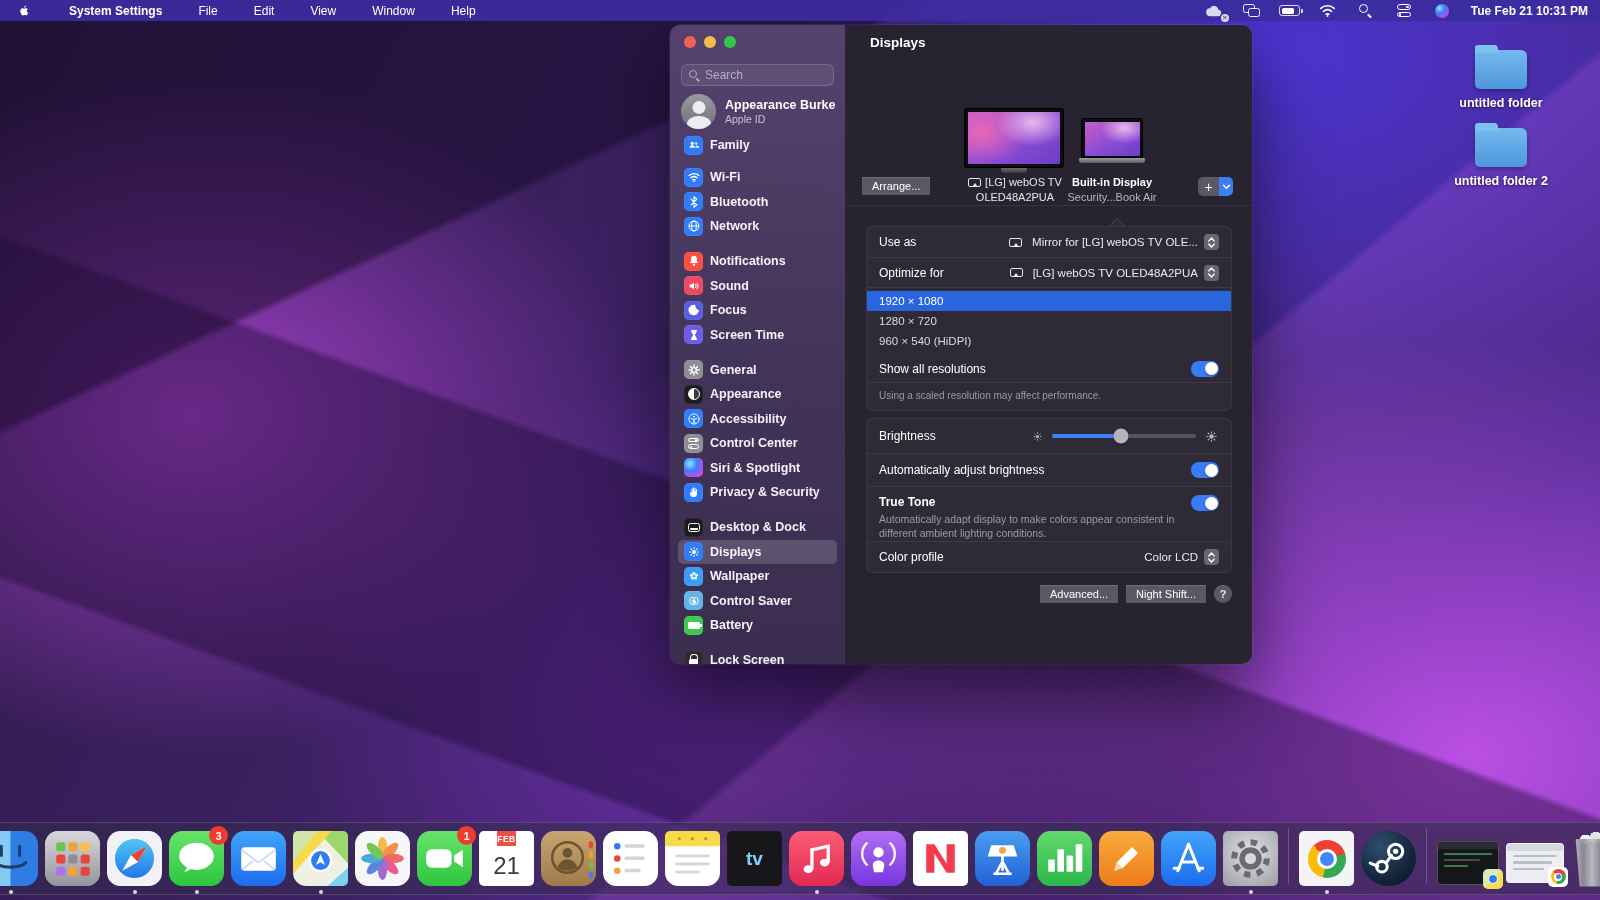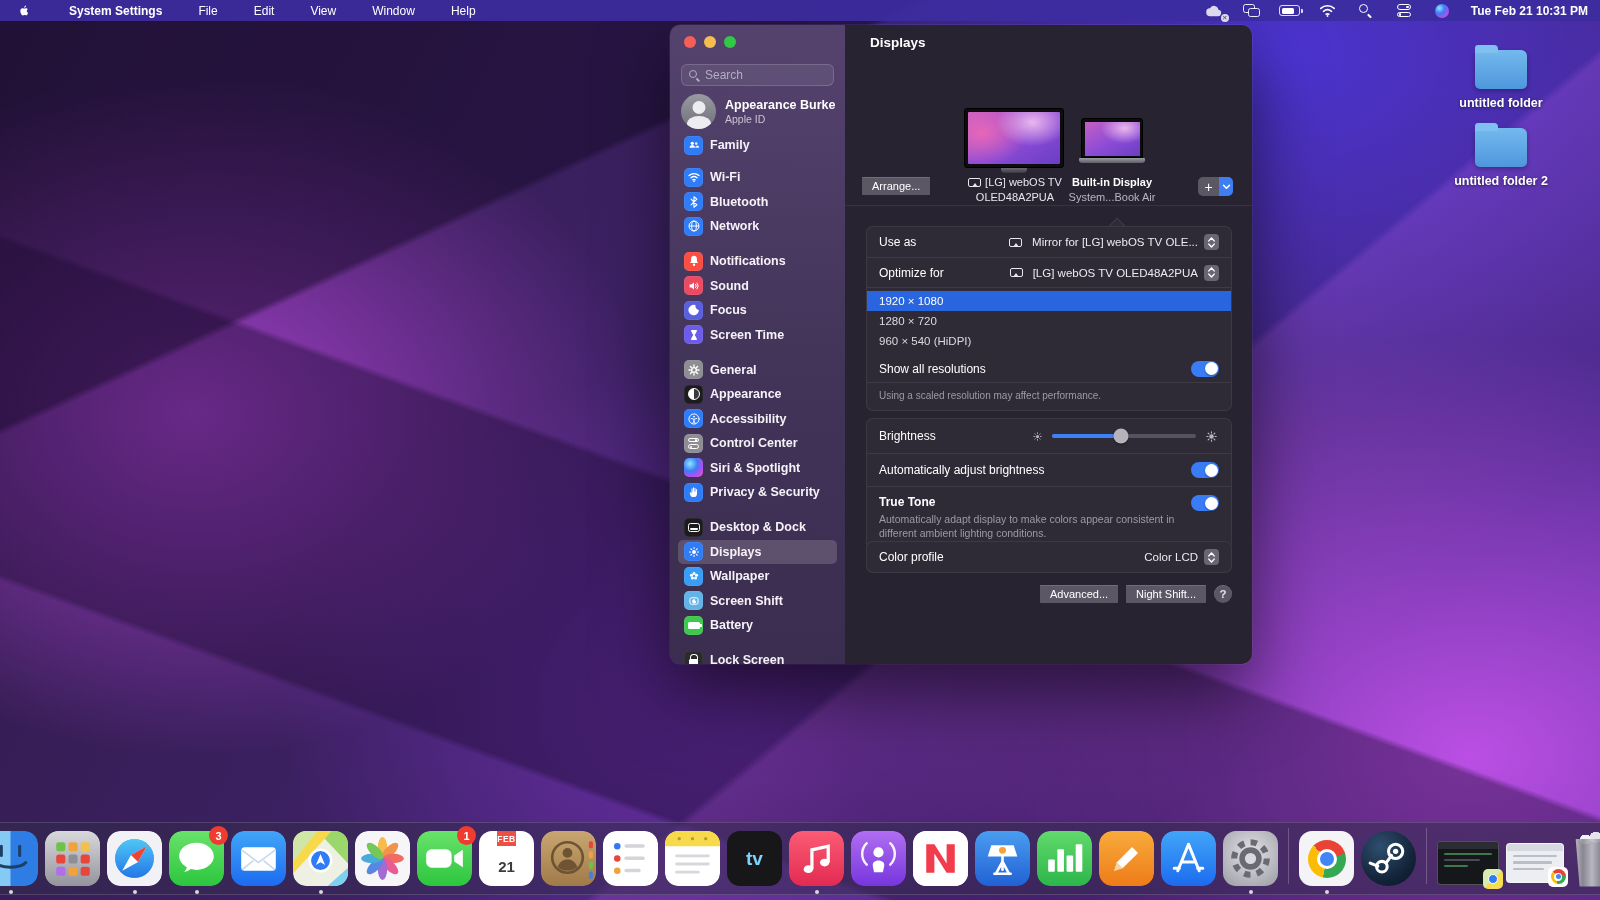--- a/index.html
+++ b/index.html
@@ -181,31 +181,31 @@
 
   .bottom-btns { position:absolute; top:560px; left:21px; width:366px; display:flex; justify-content:flex-end; align-items:center; gap:8px; }
   .help-btn { width:18px; height:18px; border-radius:50%; background:#5c5765; color:#e4e2ea; font-size:11.5px; font-weight:700;
     display:flex; align-items:center; justify-content:center; box-shadow:inset 0 .5px 0 rgba(255,255,255,.25); }
 
   
   .dock { position:absolute; left:50%; transform:translateX(-50%); bottom:5px; height:73px;
     background:rgba(52,44,76,.52); border:1px solid rgba(255,255,255,.14); border-radius:20px;
     display:flex; align-items:center; gap:7px; padding:0 9px 6px; z-index:60; }
   .dock-item { position:relative; width:55px; height:55px; margin-top:6px; flex:none; }
-  .di { width:55px; height:55px; border-radius:13px; position:relative; display:flex; align-items:center; justify-content:center; overflow:hidden; }
+  .di { width:55px; height:55px; border-radius:5px; position:relative; display:flex; align-items:center; justify-content:center; overflow:hidden; }
   .di svg { width:55px; height:55px; display:block; }
   .dock-item.running::after { content:""; position:absolute; left:50%; bottom:-8px; transform:translateX(-50%);
     width:4px; height:4px; border-radius:50%; background:#d8d6de; }
   .badge { position:absolute; top:-5px; right:-4px; min-width:19px; height:19px; padding:0 5px; border-radius:10px;
     background:#ef3b30; color:#fff; font-size:11px; font-weight:700; display:flex; align-items:center; justify-content:center; z-index:2; }
   .dock-sep { width:1px; height:56px; background:rgba(255,255,255,.22); margin:0 3px; flex:none; }
 
   .cal { background:#fff; display:flex; flex-direction:column; }
   .cal .mon { height:15px; background:#ec5044; color:#fff; font-size:8.5px; font-weight:700; display:flex; align-items:center; justify-content:center; letter-spacing:.5px; }
-  .cal .day { flex:1; display:flex; align-items:center; justify-content:center; color:#3c3c40; font-size:15px; font-weight:700; }
+  .cal .day { flex:1; display:flex; align-items:center; justify-content:center; color:#3c3c40; font-size:24px; font-weight:400; }
   .tv-di { background:#17171a; color:#7dd3fc; font-weight:700; font-size:19px; letter-spacing:0; }
   .news-di { background:#fff; color:#f23b4c; font-weight:800; font-size:31px; font-style:italic; }
   .chrome-di { background:#f4f4f6; }
   .chrome-logo { position:relative; width:38px; height:38px; border-radius:50%;
     background:conic-gradient(from -45deg, #ea4335 0 33%, #34a853 33% 66%, #fbbc05 66% 100%); }
   .chrome-logo::before { content:""; position:absolute; inset:9px; border-radius:50%; background:#fff; }
   .chrome-logo::after { content:""; position:absolute; inset:12px; border-radius:50%; background:#4285f4; }
   .steam-di { border-radius:50%; background:radial-gradient(circle at 35% 28%, #2e4f6e 0%, #122238 65%, #0b1626 100%); }
   .settings-di { background:radial-gradient(circle at 50% 40%, #e3e3e8 0%, #9b9ba3 100%); }
 
@@ -494,21 +494,21 @@
           </span>
             <span>Wallpaper</span>
         </div>
         <div class="srow">
           <span class="tile" style="background:#63b2e8">
             <svg viewBox="0 0 24 24">
                 <rect x="5" y="6.5" width="14" height="11" rx="3" fill="none" stroke="#fff" stroke-width="1.7"></rect>
                 <path fill="#fff" d="M13.6 9.2a3.6 3.6 0 1 0 2.4 3.4 2.8 2.8 0 0 1-2.4-3.4z"></path>
               </svg>
           </span>
-            <span>Screen Shift</span>
+            <span>Control Saver</span>
         </div>
         <div class="srow">
           <span class="tile" style="background:#3ec94e">
               <span class="bat-g"></span>
             </span>
           <span>Battery</span>
         </div>
 
         <div class="srow gap">
           <span class="tile" style="background:#2b2b2e">
@@ -532,21 +532,21 @@
               <i></i>
             </div>
             <div class="mb-base"></div>
         </div>
         <div class="thumb-label tv-label">
           <span class="disp-ic"></span><span>[LG] webOS TV</span><br>
           <span>OLED48A2PUA</span>
         </div>
         <div class="thumb-label builtin-label">
           <span class="bold">Built-in Display</span><br>
-          <span class="sub">System...Book Air</span>
+          <span class="sub">Security...Book Air</span>
         </div>
       </div>
 
       <button class="gray-btn arrange-btn">Arrange...</button>
       <div class="add-btn">
         <span class="plus">+</span>
         <span class="chev">
           <svg width="9" height="6" viewBox="0 0 10 7">
               <path d="M1.5 1.5L5 5l3.5-3.5" stroke="#fff" stroke-width="1.8" fill="none" stroke-linecap="round" stroke-linejoin="round"></path>
             </svg>

